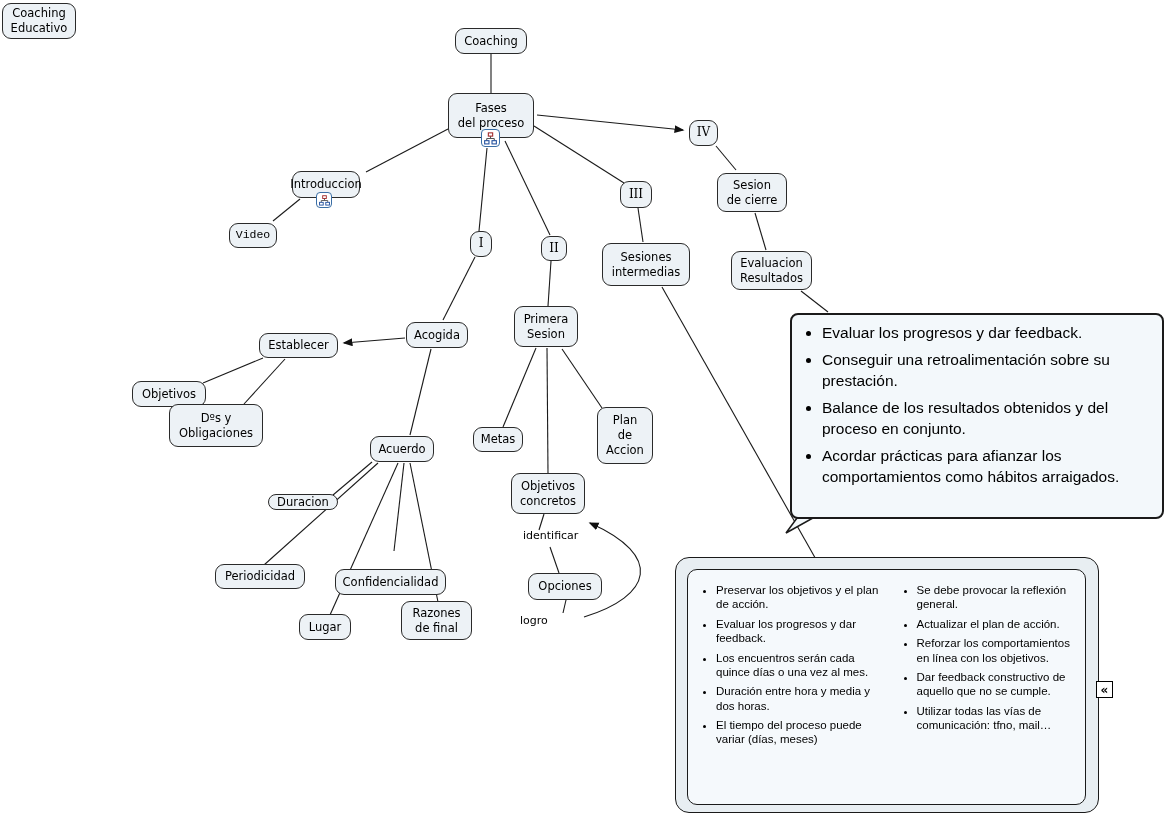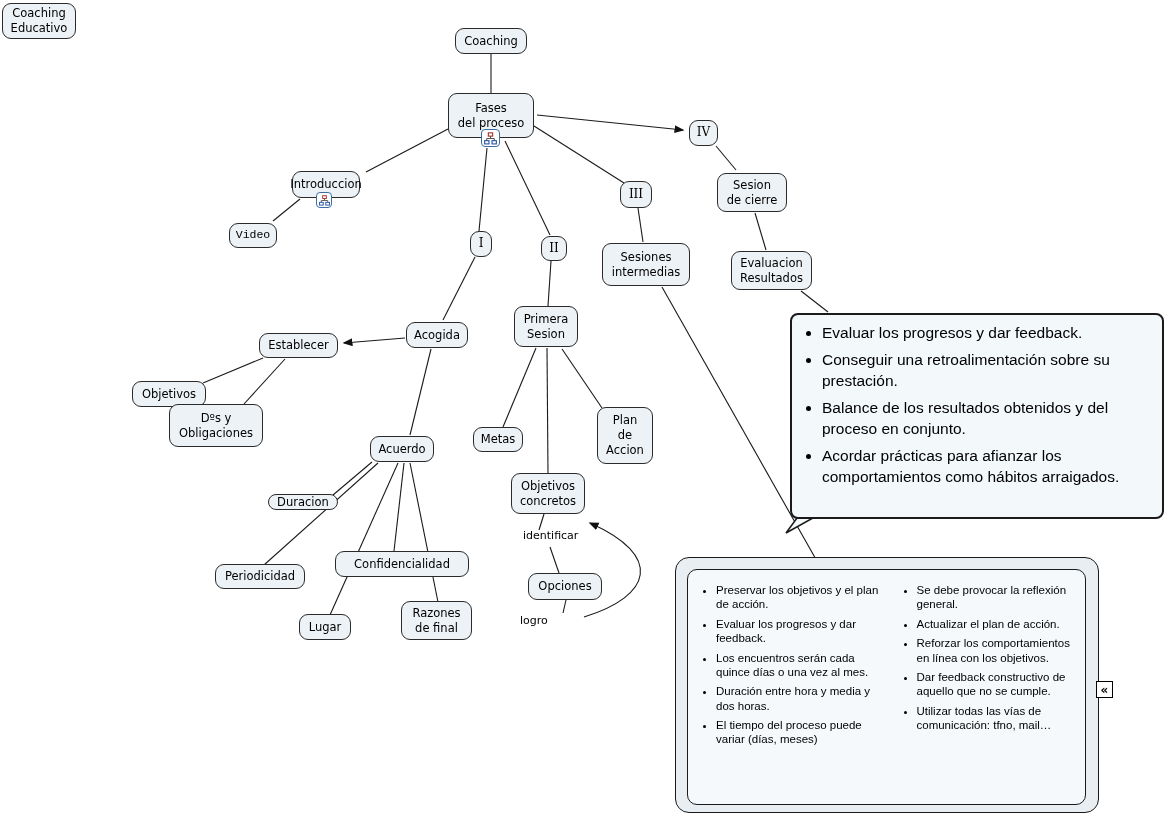--- a/index.html
+++ b/index.html
@@ -32,21 +32,21 @@
   #n-establecer{left:259px;top:333px;width:79px;height:25px;}
   #n-primera{left:514px;top:306px;width:64px;height:41px;}
   #n-objetivos{left:132px;top:381px;width:74px;height:26px;}
   #n-dos{left:169px;top:404px;width:94px;height:43px;}
   #n-metas{left:473px;top:427px;width:50px;height:25px;}
   #n-plan{left:597px;top:407px;width:56px;height:57px;}
   #n-acuerdo{left:370px;top:436px;width:64px;height:26px;}
   #n-objcon{left:511px;top:473px;width:74px;height:41px;}
   #n-duracion{left:268px;top:494px;width:70px;height:16px;}
   #n-periodicidad{left:215px;top:564px;width:90px;height:25px;}
-  #n-confidencialidad{left:335px;top:551px;width:134px;height:26px;}
+  #n-confidencialidad{left:335px;top:569px;width:111px;height:26px;}
   #n-opciones{left:528px;top:573px;width:74px;height:27px;}
   #n-lugar{left:299px;top:614px;width:52px;height:26px;}
   #n-razones{left:401px;top:601px;width:71px;height:39px;}
   #lbl-identificar{left:523px;top:529px;text-align:center;}
   #lbl-logro{left:520px;top:614px;}
   #icon-fases{left:481px;top:129px;width:19px;height:18px;}
   #icon-intro{left:316px;top:192px;width:16px;height:16px;}
   
   #callout-eval{position:absolute;z-index:2;left:790px;top:313px;width:374px;height:206px;
                 box-sizing:border-box;background:#f3f8fb;border:2px solid #1a1a1a;border-radius:8px;

